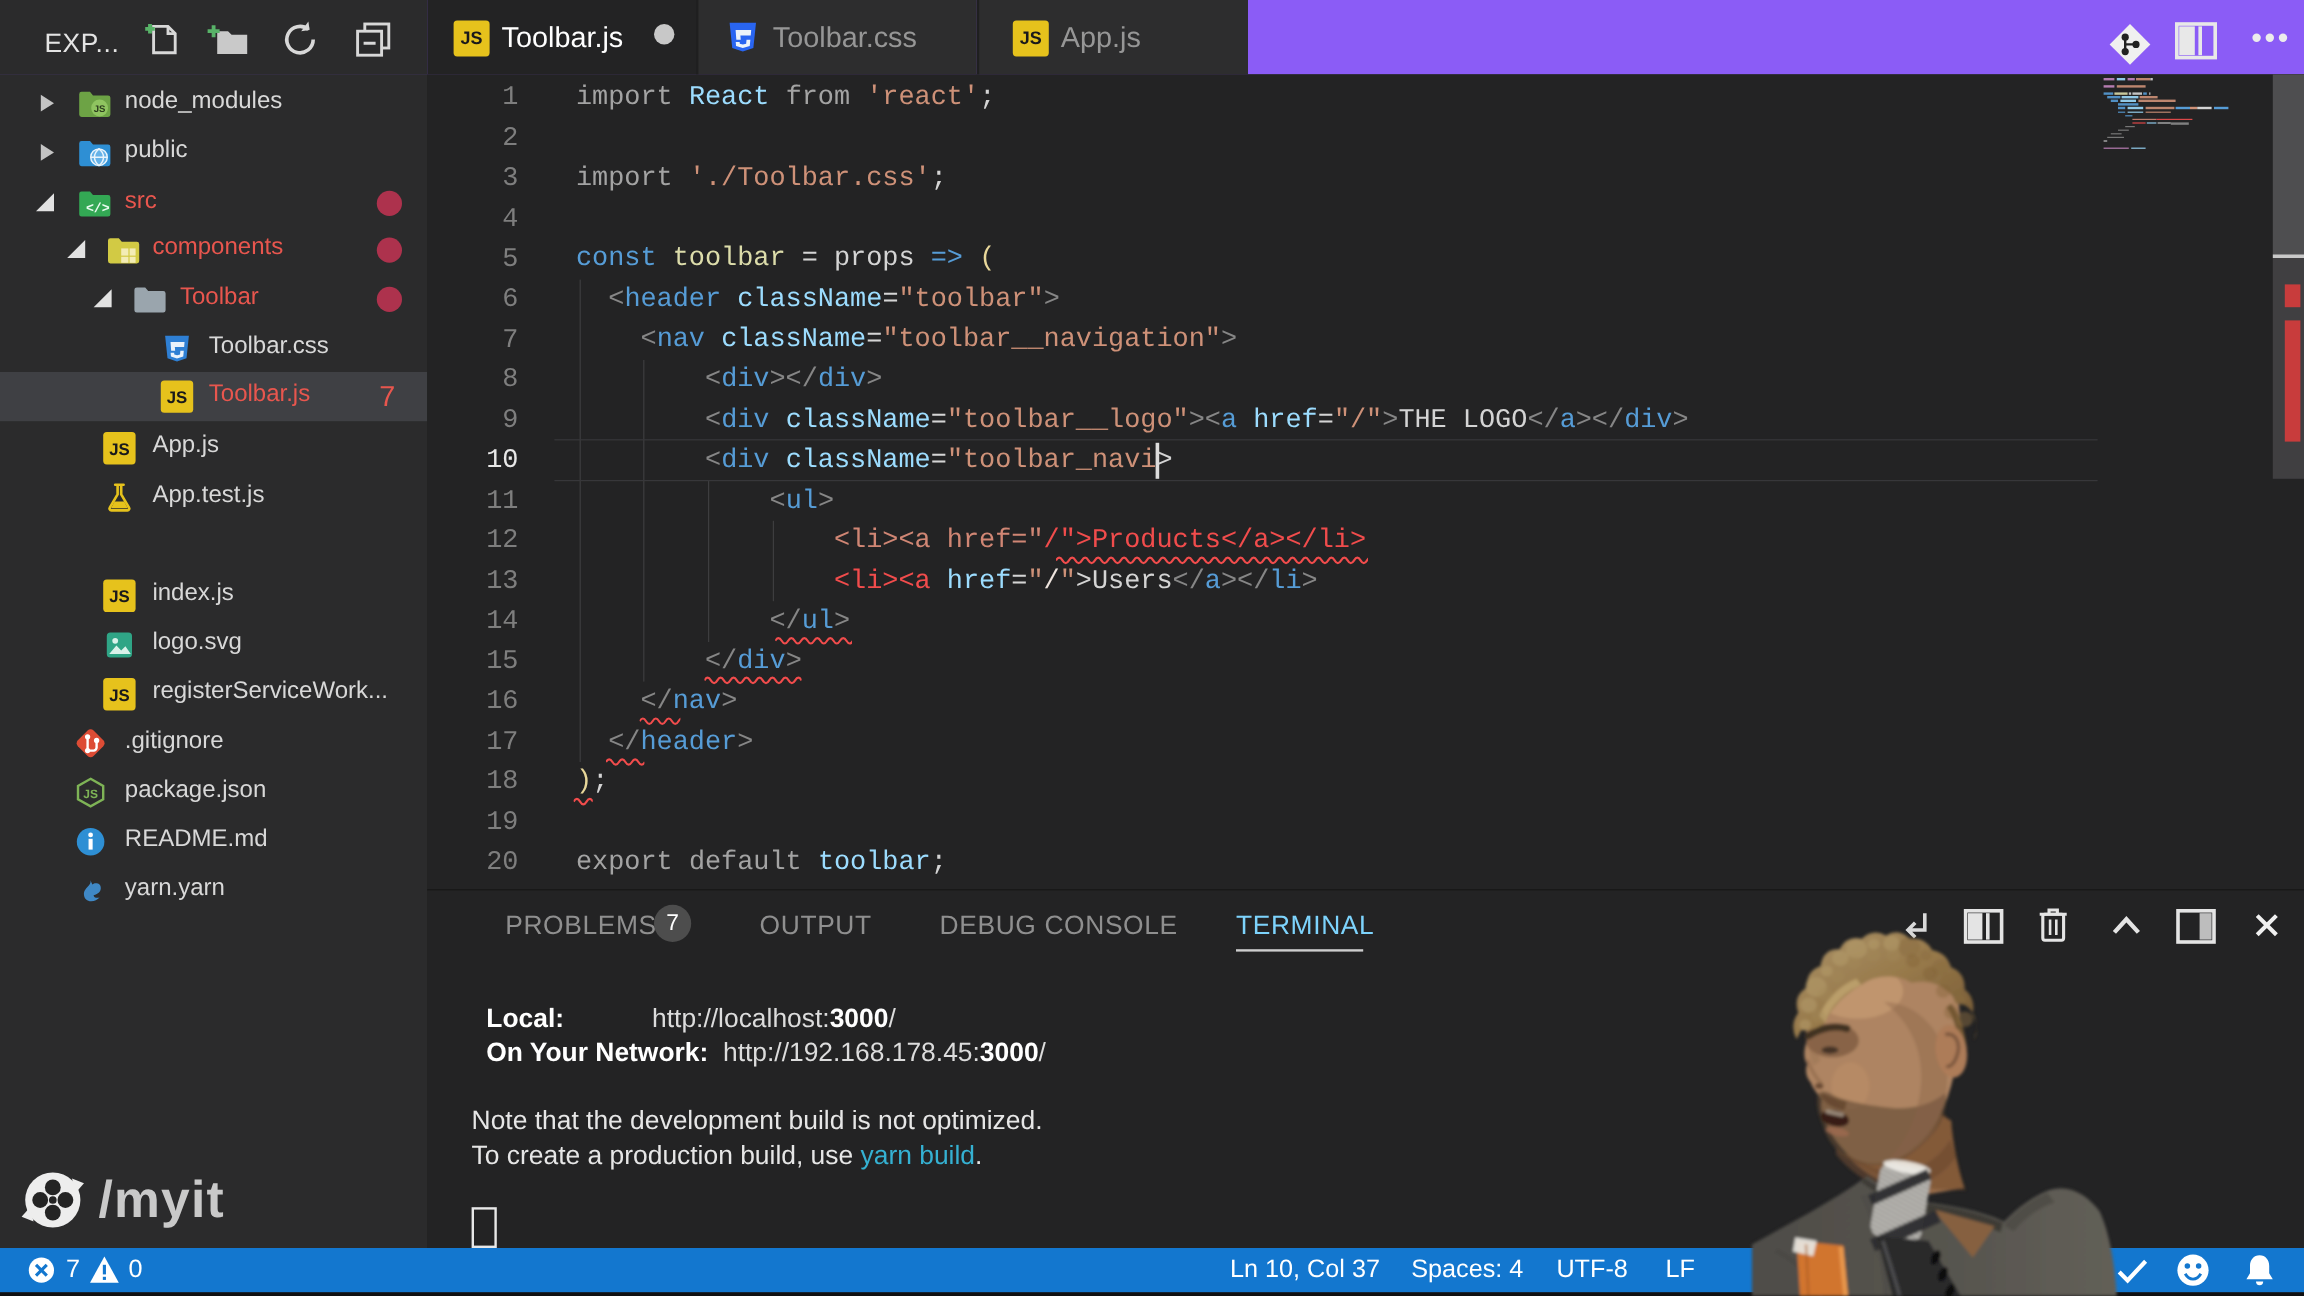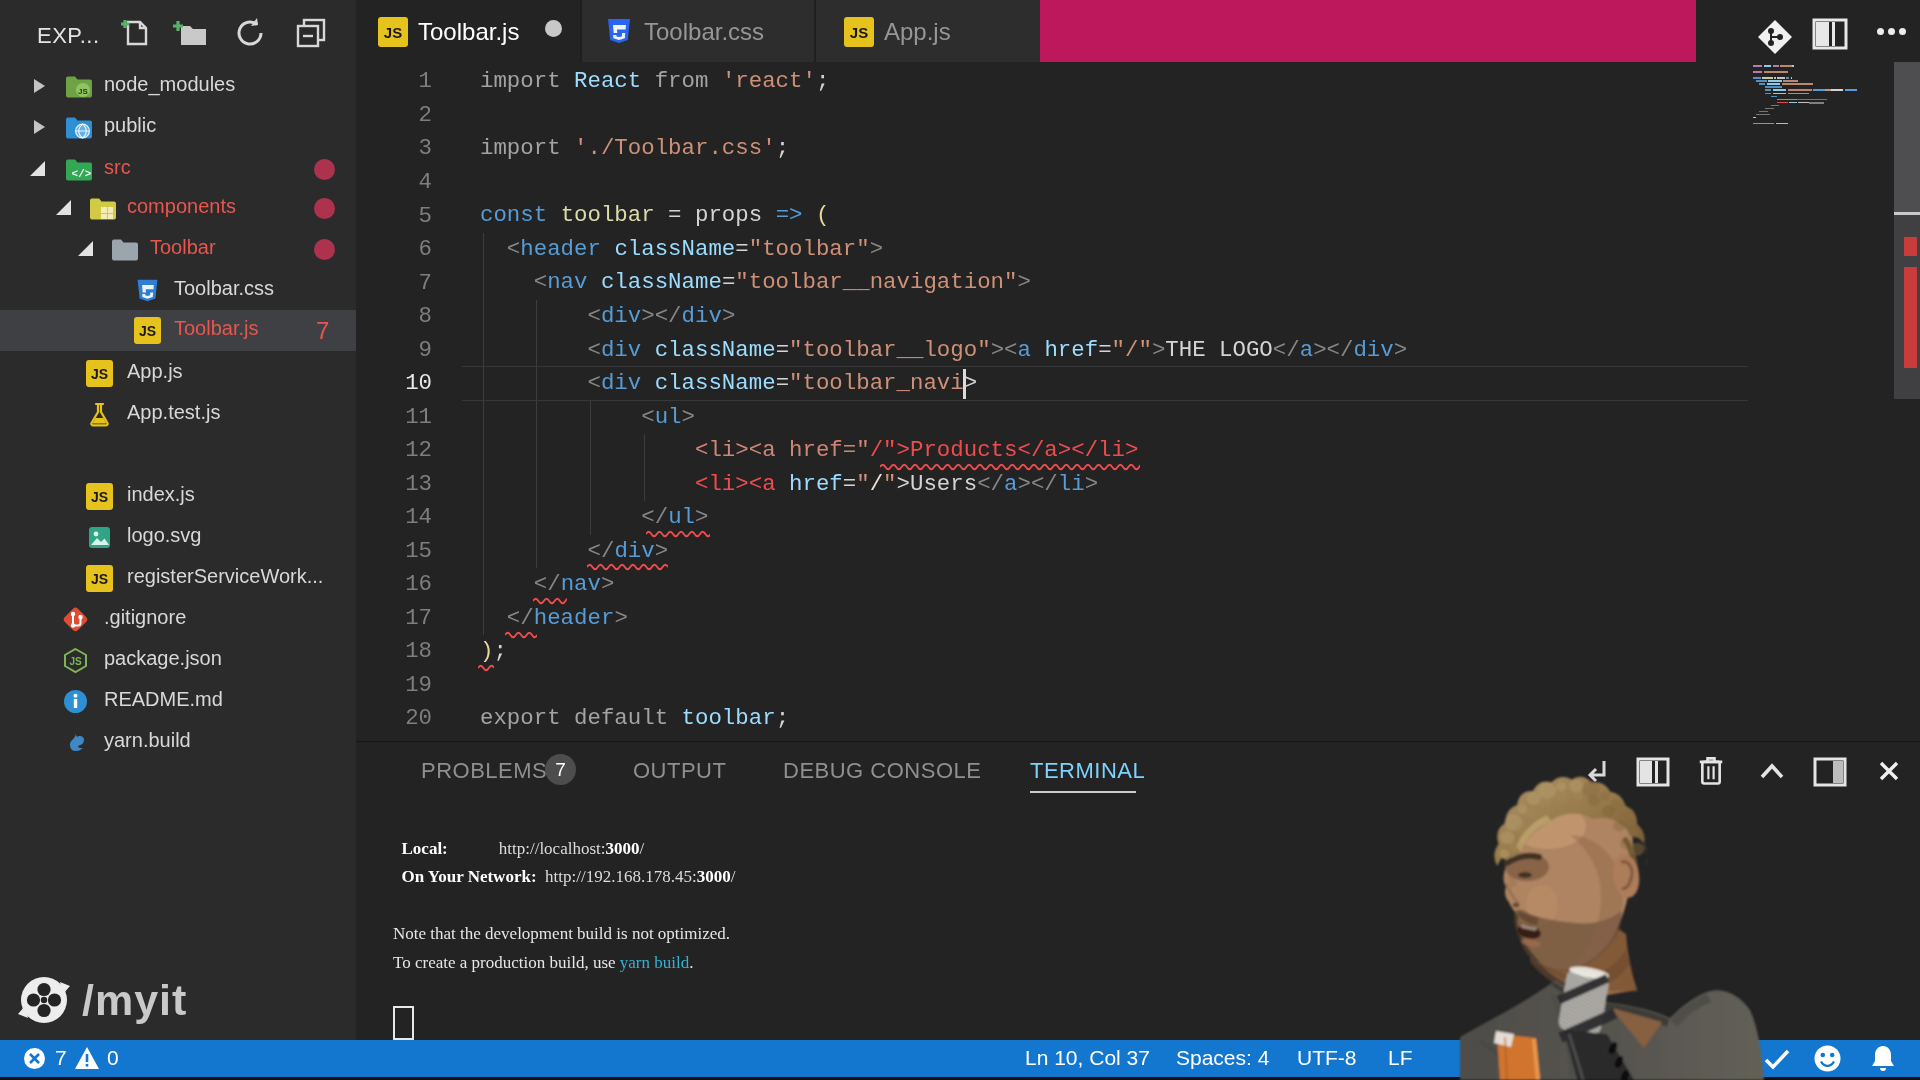--- a/index.html
+++ b/index.html
@@ -1,18 +1,18 @@
 <!DOCTYPE html>
 <html><head><meta charset="utf-8">
 <style>
 html,body{margin:0;padding:0;background:#232324;width:1920px;height:1080px;overflow:hidden}
 #app{position:absolute;left:0;top:0;width:1920px;height:1080px;font-family:"Liberation Sans",sans-serif;color:#d4d4d4}
 .abs{position:absolute}
 
-#topbar{position:absolute;left:0;top:0;width:1696px;height:62px;background:#be185d}
+#topbar{position:absolute;left:0;top:0;width:1920px;height:62px;background:#8b5cf6}
 #sidehead{position:absolute;left:0;top:0;width:356px;height:62px;background:#2b2b2c}
 #sidehead .ttl{position:absolute;left:37px;top:23px;font-size:22px;color:#e4e4e4;letter-spacing:.5px}
 .tab{position:absolute;top:0;height:62px;background:#2d2d2e;color:#969696;font-size:24px}
 .tab .lbl{position:absolute;top:18px;left:62px;white-space:nowrap}
 .tab.active{background:#232324;color:#fff}
 .jsicon{position:absolute;width:30px;height:30px;background:#e6c21c;border-radius:3px;color:#19191b;font-weight:bold;font-size:15px;text-align:center;line-height:32px;font-family:"Liberation Sans",sans-serif}
 
 #sidebar{position:absolute;left:0;top:62px;width:356px;height:984px;background:#2b2b2c}
 .row{position:absolute;left:0;width:356px;height:41px}
 .row .nm{position:absolute;top:7px;font-size:20px;color:#d8d8d8;white-space:nowrap}
@@ -24,21 +24,21 @@
 
 #editor{position:absolute;left:356px;top:62px;width:1564px;height:679px;background:#232324;overflow:hidden}
 #lnums{position:absolute;left:0;top:3.4px;width:76px;text-align:right;font-family:"Liberation Mono",monospace;font-size:22.4px;line-height:33.53px;color:#7e7e7e;white-space:pre}
 #code{position:absolute;left:124px;top:3.4px;font-family:"Liberation Mono",monospace;font-size:22.4px;line-height:33.53px;white-space:pre}
 #code div{height:33.53px}
 .kw{color:#a3a3a3}.bl{color:#569cd6}.lb{color:#9cdcfe}.st{color:#ce9178}.wh{color:#d4d4d4}.gr{color:#868686}.fn{color:#dcdcaa}.gd{color:#e8d79a}.rd{color:#f14c4c}.sr{color:#d08674}.wt{color:#efe5df}
 
 #panel{position:absolute;left:356px;top:741px;width:1564px;height:299px;background:#232324;border-top:1px solid #171717}
 .ptab{position:absolute;top:16px;font-size:22px;color:#8f8f8f;letter-spacing:.5px}
 .ptab.on{color:#7dd3fc}
-#term{position:absolute;left:37px;top:93px;font-family:Liberation Serif, serif;font-size:17px;line-height:28.4px;color:#e6e6e6;white-space:pre}
+#term{position:absolute;left:37px;top:93px;font-family:Liberation Sans, sans-serif;font-size:22px;line-height:28.4px;color:#e6e6e6;white-space:pre}
 #term b{font-weight:bold;color:#fff}
 .cyan{color:#35b1d2}
 
 #statusbar{position:absolute;left:0;top:1040px;width:1920px;height:37px;background:#1377cf;color:#fff;font-size:21px}
 #statusbar .it{position:absolute;top:6px;white-space:nowrap}
 #below{position:absolute;left:0;top:1077px;width:1920px;height:3px;background:#101011}
 </style></head>
 <body>
 <div id="app">
 <div id="topbar">
@@ -199,21 +199,21 @@
             <circle cx="13.5" cy="13.5" r="11.5" fill="#2e8fd4"></circle>
             <rect x="11.8" y="11" width="3.4" height="9" fill="#fff"></rect>
             <circle cx="13.5" cy="7.8" r="2" fill="#fff"></circle>
           </svg></span>
         <span class="nm" style="left:104px">README.md</span>
       </div>
       <div class="row" style="top:660px">
         <span class="fico" style="left:62px"><svg width="27" height="27" viewBox="0 0 27 27">
             <path d="M13 4c1 2 .5 3-1 5-2 2.5-4.5 4-4 8 .4 3 2.5 5 6 5 3 0 5-1 7-3-3 .5-5-.2-5-2 4-1 6-3 6-6s-2-4-4-4c-1.4 0-2 .4-3 1z" fill="#3f88c5"></path>
           </svg></span>
-        <span class="nm" style="left:104px">yarn.build</span>
+        <span class="nm" style="left:104px">yarn.yarn</span>
       </div>
       <div class="abs" style="left:16px;top:910px;width:330px;height:60px">
 <svg width="56" height="56" viewBox="0 0 56 56">
           <circle cx="28" cy="28" r="23" fill="#ededed"></circle>
 <path d="M44 10 L54 14 L47 22 Z" fill="#ededed"></path>
           <path d="M12 46 L2 42 L9 34 Z" fill="#ededed"></path>
 <circle cx="28" cy="17.5" r="6.6" fill="#242424"></circle>
           <circle cx="17.5" cy="28" r="6.6" fill="#242424"></circle>
           <circle cx="38.5" cy="28" r="6.6" fill="#242424"></circle>
           <circle cx="28" cy="38.5" r="6.6" fill="#242424"></circle>

